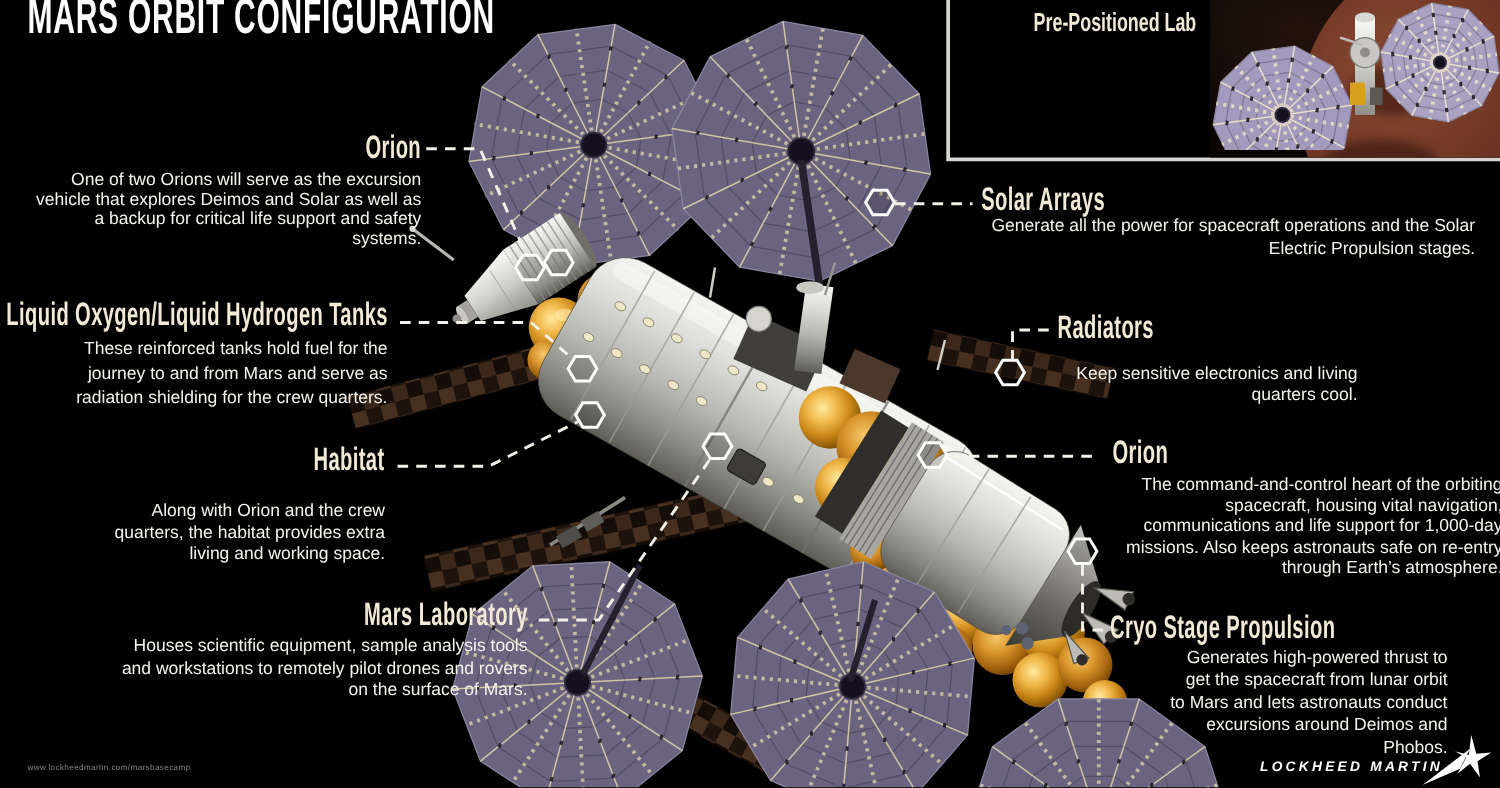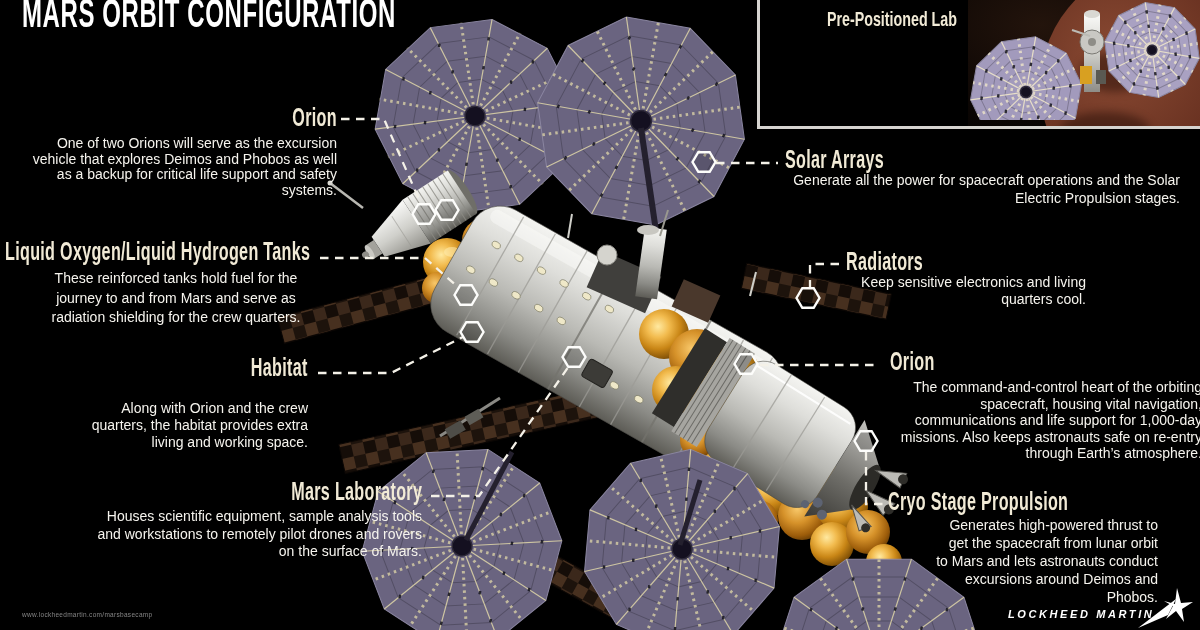--- a/index.html
+++ b/index.html
@@ -13,25 +13,25 @@
   
   .callout{position:absolute;z-index:5;}
   .c-label{position:absolute;top:0;font-size:26px;line-height:26px;font-weight:bold;
            color:#f1ead6;white-space:nowrap;letter-spacing:.5px;}
   .callout.rt .c-label{right:0;transform:scaleX(.62);transform-origin:right center;}
   .callout.lt .c-label{left:0;transform:scaleX(.62);transform-origin:left center;}
   .c-body{position:absolute;left:0;right:0;font-size:14px;line-height:17px;color:#f6f4ee;}
   .callout.rt .c-body{text-align:right;}
   .callout.lt .c-body{text-align:right;}
   #co-orion-left{left:25px;top:104px;width:312px;}   #co-orion-left .c-body{top:32px;line-height:15.5px;}
-  #co-tanks{left:42px;top:238px;width:268px;}        #co-tanks .c-body{top:31px;line-height:19.5px;text-align:center;}
+  #co-tanks{left:42px;top:238px;width:268px;}        #co-tanks .c-body{top:31px;line-height:19.5px;}
   #co-habitat{left:68px;top:354px;width:240px;}      #co-habitat .c-body{top:46px;}
   #co-marslab{left:92px;top:478px;width:330px;}      #co-marslab .c-body{top:30px;line-height:17.5px;}
   #co-solar{left:785px;top:146px;width:395px;}       #co-solar .c-body{top:26px;line-height:17.5px;}
-  #co-radiators{left:846px;top:248px;width:240px;}   #co-radiators .c-body{top:26px;line-height:16.5px;margin-left:10px;}
+  #co-radiators{left:846px;top:248px;width:240px;}   #co-radiators .c-body{top:42px;line-height:16.5px;margin-left:10px;}
   #co-orion-right{left:890px;top:348px;width:312px;} #co-orion-right .c-body{top:31px;line-height:16.5px;}
   #co-cryo{left:888px;top:488px;width:270px;}        #co-cryo .c-body{top:28px;line-height:18px;margin-left:46px;}
   
   #lab-box{position:absolute;left:757px;top:-3px;width:452px;height:126px;z-index:6;
            border:3px solid #d6d4d0;background:#000;display:flex;}
   #lab-text{width:208px;height:100%;padding-top:7px;box-sizing:border-box;text-align:right;position:relative;z-index:3;padding-left:40px;}
   #lab-title{font-size:21px;font-weight:bold;color:#f1ead6;white-space:nowrap;
              transform:scaleX(.68);transform-origin:center top;line-height:24px;}
   #lab-desc{margin:3px auto 0;width:198px;font-size:13.5px;line-height:16px;color:#f2ecdc;}
   #lab-img{position:relative;flex:1;overflow:hidden;background:
@@ -504,21 +504,21 @@
     <use href="#hex" class="hexm" transform="translate(704,162)"></use>
     <use href="#hex" class="hexm" transform="translate(808,298)"></use>
     <use href="#hex" class="hexm" transform="translate(746,364)"></use>
     <use href="#hex" class="hexm" transform="translate(866,441)"></use>
   </svg>
 
   <div id="title" class="txt">MARS ORBIT CONFIGURATION</div>
 
   <div id="co-orion-left" class="callout rt">
     <div class="c-label">Orion</div>
-    <div class="c-body">One of two Orions will serve as the excursion vehicle that explores Deimos and Phobos as well as a backup for critical life support and safety systems.</div>
+    <div class="c-body">One of two Orions will serve as the excursion vehicle that explores Deimos and Solar as well as a backup for critical life support and safety systems.</div>
   </div>
   <div id="co-tanks" class="callout rt">
     <div class="c-label">Liquid Oxygen/Liquid Hydrogen Tanks</div>
     <div class="c-body">These reinforced tanks hold fuel for the journey to and from Mars and serve as radiation shielding for the crew quarters.</div>
   </div>
   <div id="co-habitat" class="callout rt">
     <div class="c-label">Habitat</div>
     <div class="c-body">Along with Orion and the crew quarters, the habitat provides extra living and working space.</div>
   </div>
   <div id="co-marslab" class="callout rt">

